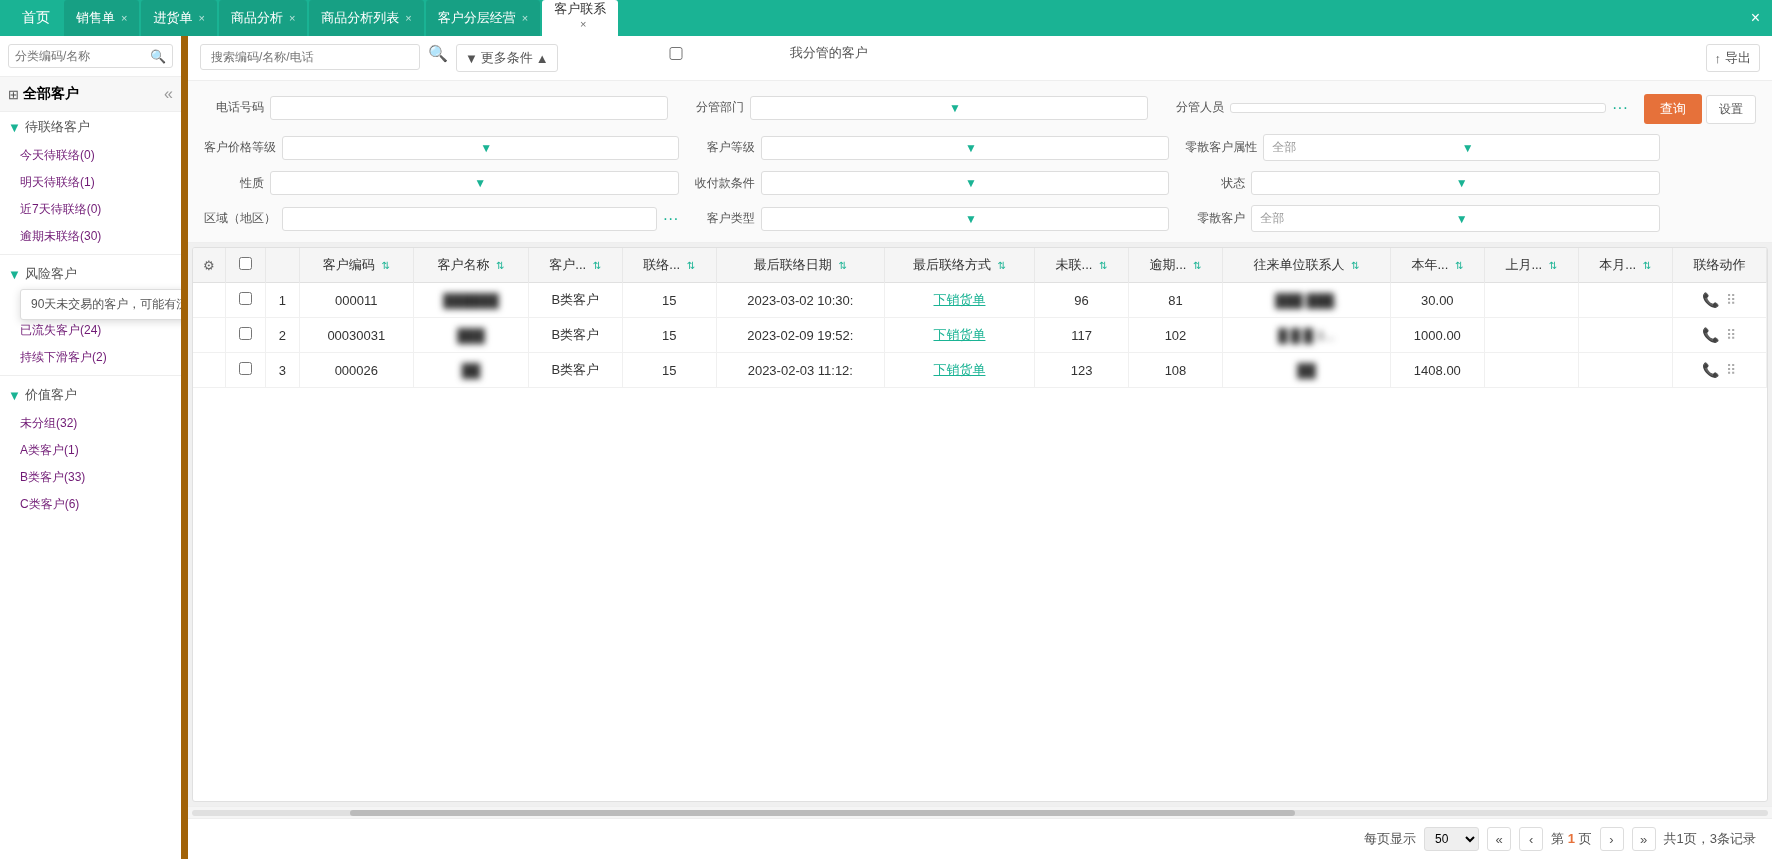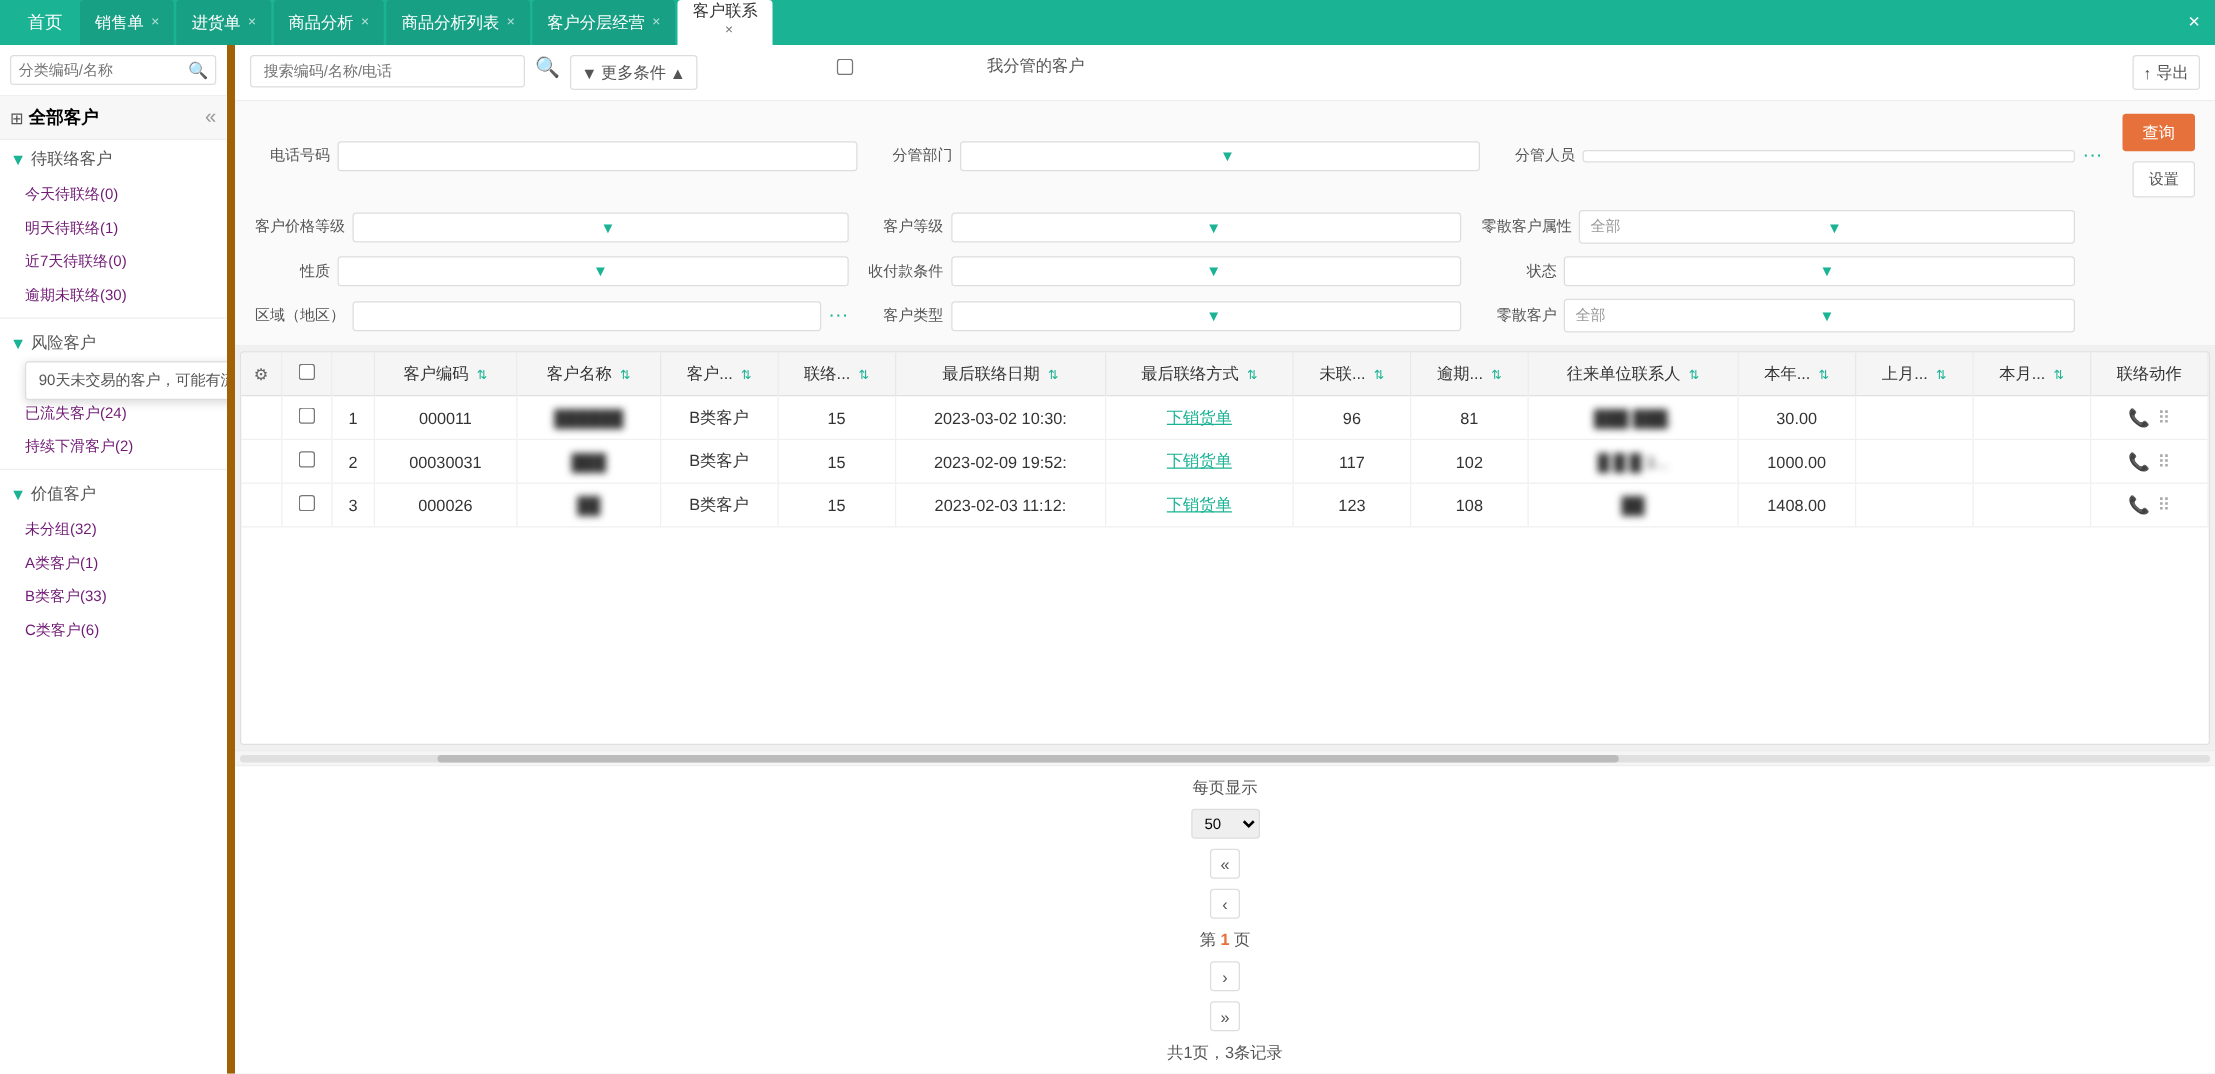--- a/index.html
+++ b/index.html
@@ -291,21 +291,21 @@
       border: 1px solid #ddd;
       border-radius: 3px;
       padding: 5px 12px;
       cursor: pointer;
       font-size: 12px;
       display: block;
       margin-top: 4px;
     }
     .filter-right-actions {
       display: flex;
-      flex-direction: column;
+      flex-direction: row;
       align-items: flex-end;
       gap: 4px;
     }
 
     
     .table-container {
       flex: 1;
       overflow: auto;
       background: white;
       margin: 4px;
@@ -371,21 +371,20 @@
     .pagination {
       background: white;
       border-top: 1px solid #eee;
       padding: 8px 16px;
       display: flex;
       align-items: center;
       justify-content: flex-end;
       gap: 8px;
       font-size: 12px;
       color: #555;
-      flex-direction: column;
     }
     .pagination select {
       border: 1px solid #ddd;
       border-radius: 3px;
       padding: 3px 6px;
       font-size: 12px;
       outline: none;
     }
     .pagination .page-btn {
       width: 24px;

